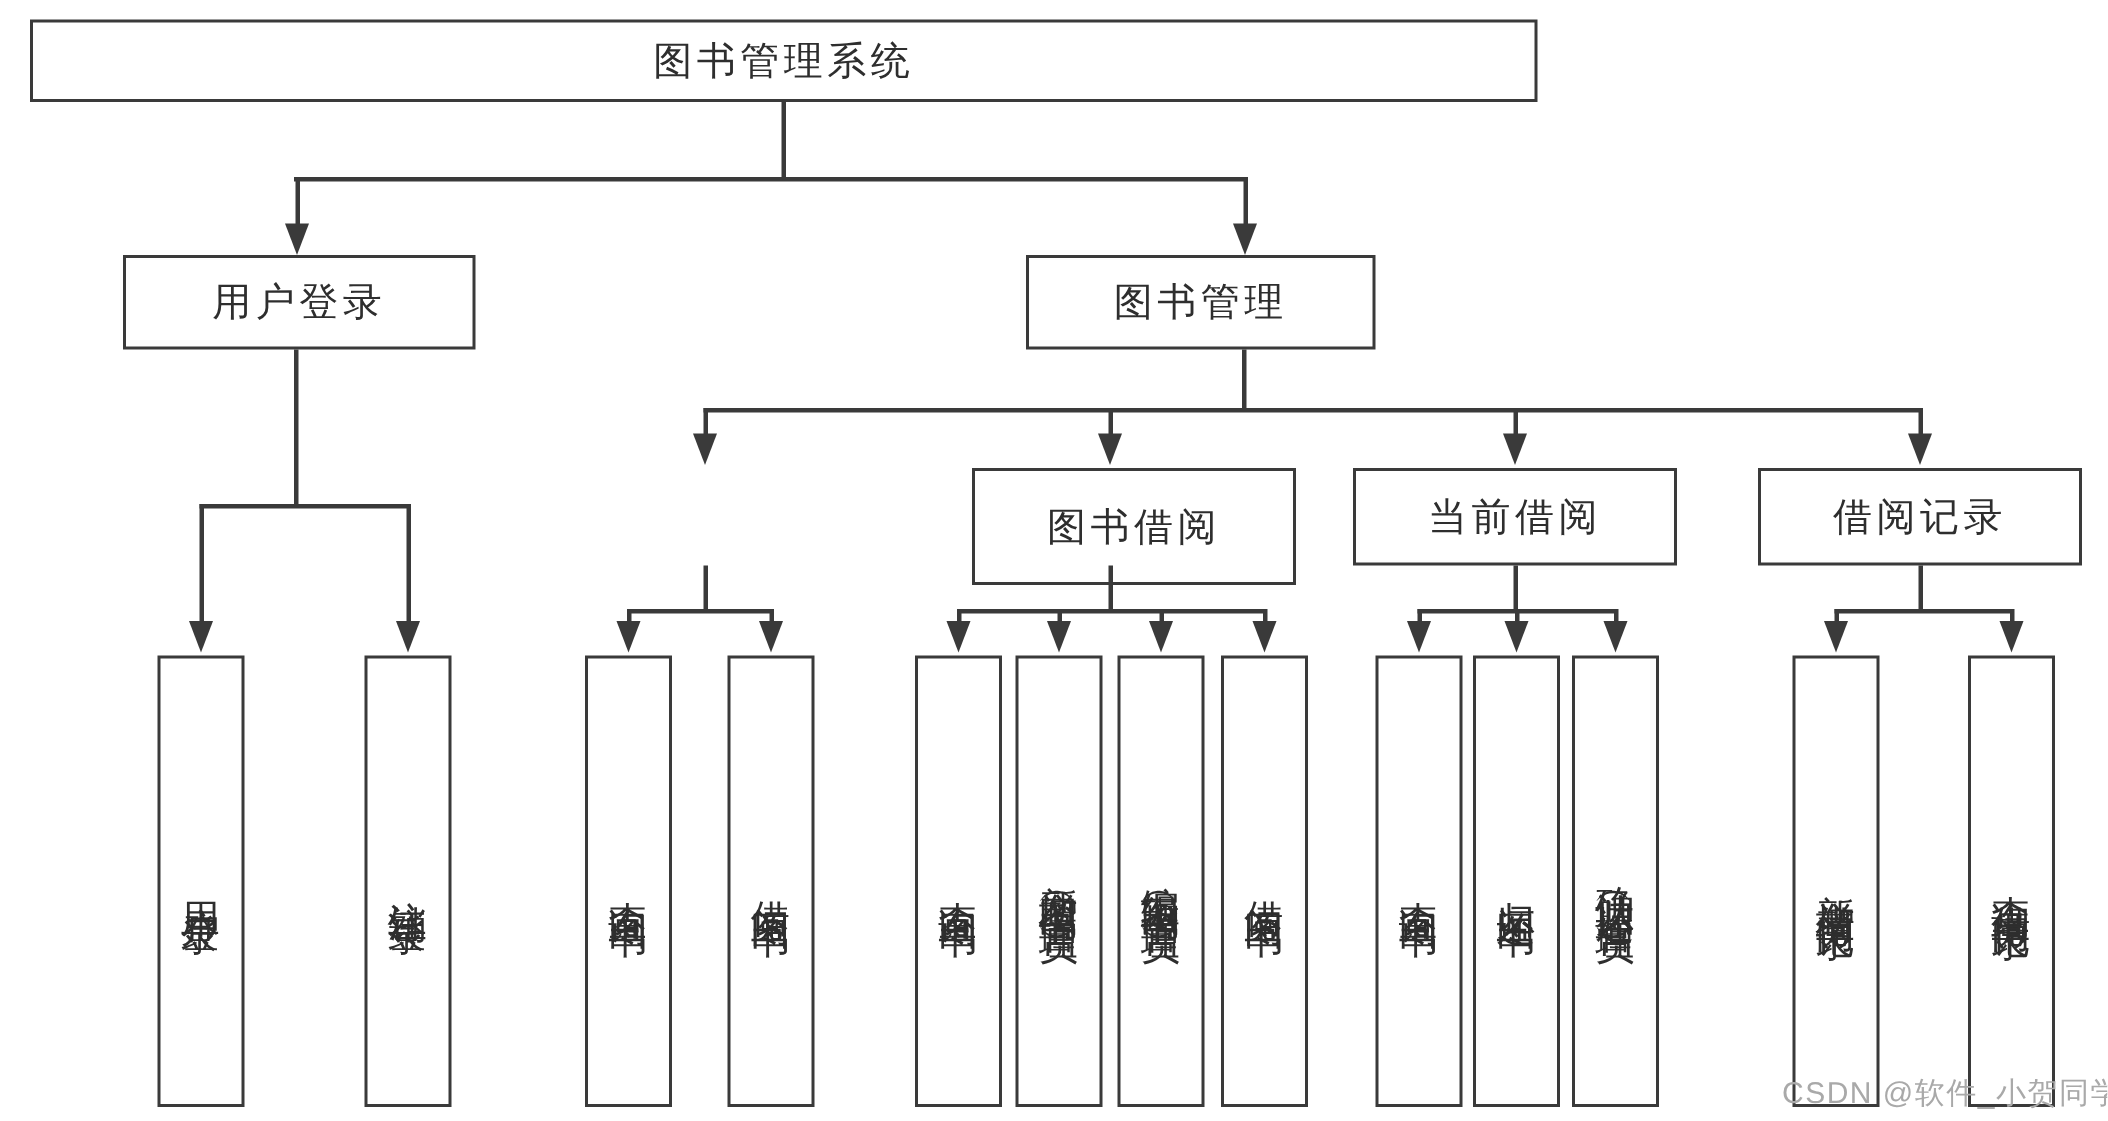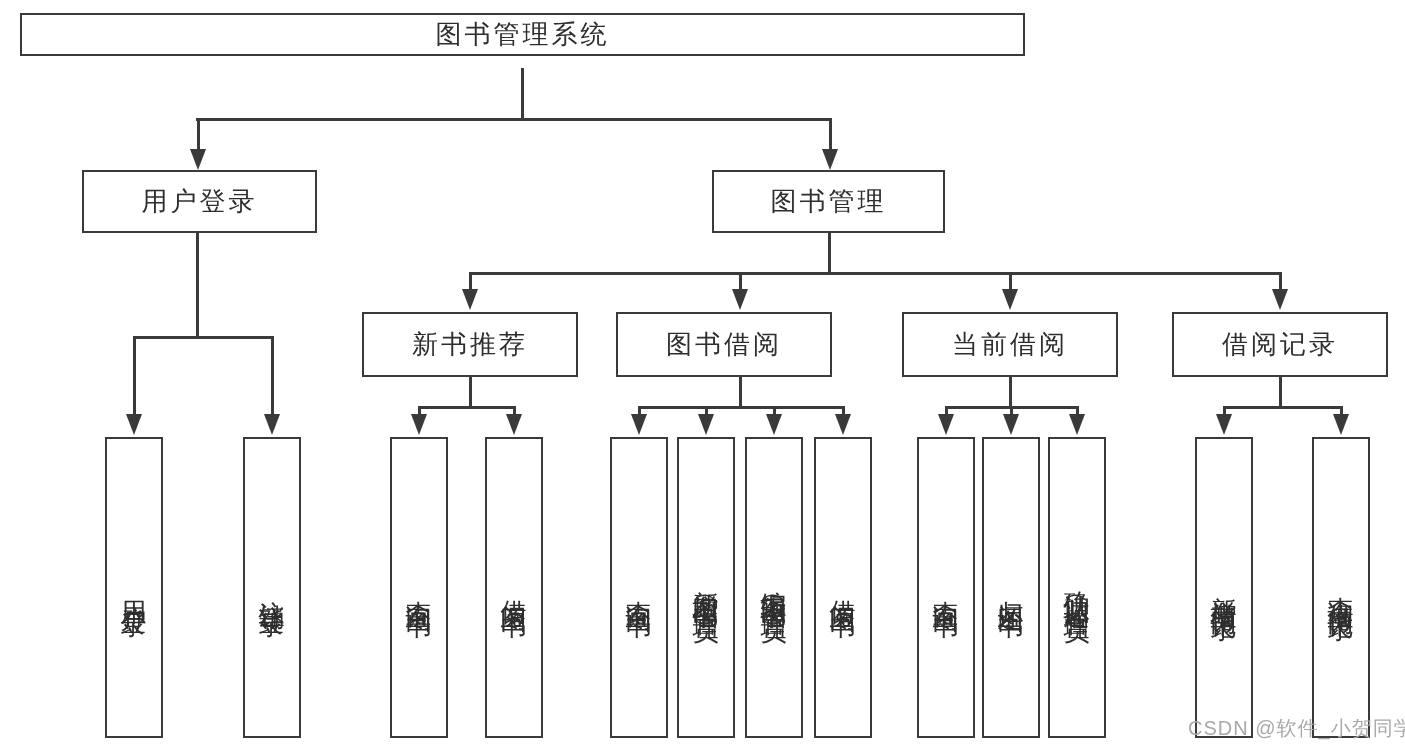--- a/index.html
+++ b/index.html
@@ -51,35 +51,35 @@
     color:var(--wm);
     letter-spacing:1px;
     white-space:nowrap;
   }
 </style>
 </head>
 <body>
 
 <div class="canvas">
 
-  <div class="box" style="left:20px;top:13px;width:1005px;height:43px">
+  <div class="box" style="left:20px;top:13px;width:1005px;height:55px">
     <span class="label">图书管理系统</span>
   </div>
 
   <div class="vline" style="left:521px;top:68px;height:50px"></div>
   <div class="hline" style="left:196px;top:118px;width:636px"></div>
   <div class="vline" style="left:197px;top:118px;height:32px"></div>
   <div class="arrow" style="left:190px;top:149px"></div>
   <div class="vline" style="left:829px;top:118px;height:32px"></div>
   <div class="arrow" style="left:822px;top:149px"></div>
 
   <div class="box" style="left:82px;top:170px;width:235px;height:63px">
     <span class="label">用户登录</span>
   </div>
-  <div class="box" style="left:712px;top:170px;width:233px;height:63px">
+  <div class="box" style="left:684px;top:170px;width:233px;height:63px">
     <span class="label">图书管理</span>
   </div>
 
   <div class="vline" style="left:196px;top:233px;height:103px"></div>
   <div class="hline" style="left:133px;top:336px;width:140px"></div>
   <div class="vline" style="left:133px;top:336px;height:79px"></div>
   <div class="arrow" style="left:126px;top:414px"></div>
   <div class="vline" style="left:271px;top:336px;height:79px"></div>
   <div class="arrow" style="left:264px;top:414px"></div>
 
@@ -87,24 +87,21 @@
   <div class="hline" style="left:469px;top:272px;width:812px"></div>
   <div class="vline" style="left:469px;top:272px;height:18px"></div>
   <div class="arrow" style="left:462px;top:289px"></div>
   <div class="vline" style="left:739px;top:272px;height:18px"></div>
   <div class="arrow" style="left:732px;top:289px"></div>
   <div class="vline" style="left:1009px;top:272px;height:18px"></div>
   <div class="arrow" style="left:1002px;top:289px"></div>
   <div class="vline" style="left:1279px;top:272px;height:18px"></div>
   <div class="arrow" style="left:1272px;top:289px"></div>
 
-  <div class="box" style="left:362px;top:312px;width:216px;height:65px">
-    <span class="label">新书推荐</span>
-  </div>
-  <div class="box" style="left:616px;top:312px;width:216px;height:65px">
+  <div class="box" style="left:648px;top:312px;width:216px;height:78px">
     <span class="label">图书借阅</span>
   </div>
   <div class="box" style="left:1172px;top:312px;width:216px;height:65px">
     <span class="label">借阅记录</span>
   </div>
   <div class="box" style="left:902px;top:312px;width:216px;height:65px">
     <span class="label">当前借阅</span>
   </div>
 
   <div class="vline" style="left:469px;top:377px;height:29px"></div>

